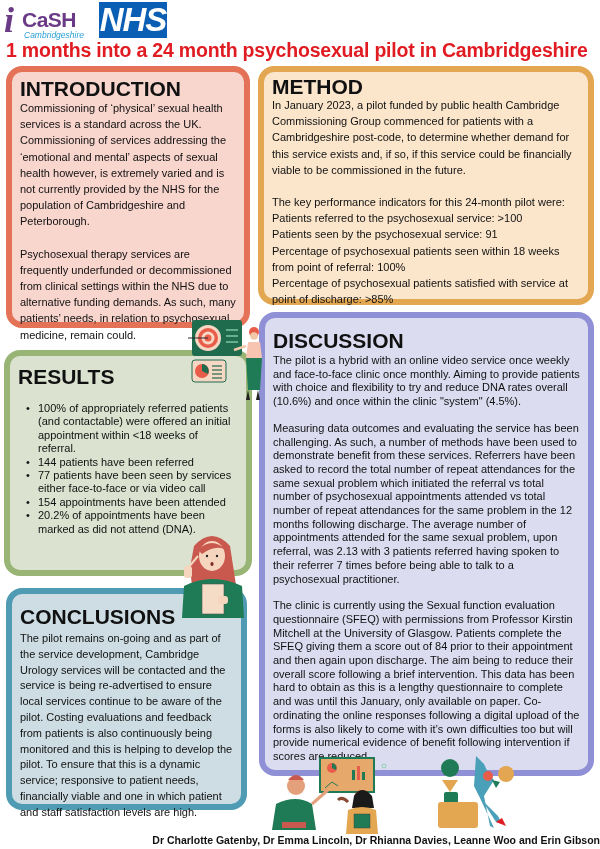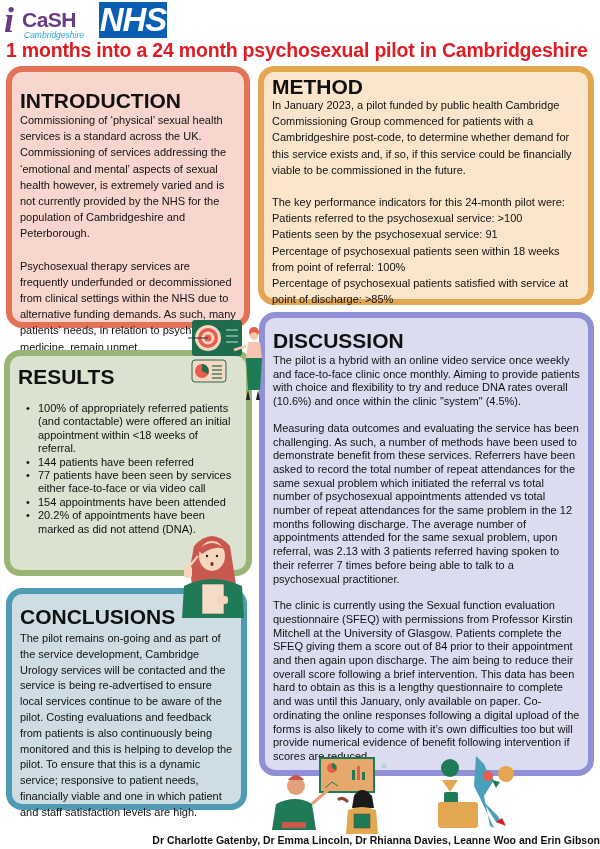--- a/index.html
+++ b/index.html
@@ -12,21 +12,21 @@
   .icash-sub { position:absolute; left:20px; top:28px; font-size:8.5px; font-style:italic; color:#2a9fd6; }
   .logo-nhs { left:99px; top:2px; width:68px; height:36px; background:#0a5eb4; color:#fff; font-weight:bold; font-style:italic;
               font-size:33px; line-height:36px; text-align:center; letter-spacing:-1px; }
   .title { left:6px; top:39px; width:590px; font-size:19.5px; font-weight:bold; color:#e11b22; white-space:nowrap; letter-spacing:-0.2px; }
 
   .panel { position:absolute; border-style:solid; border-width:6px; border-radius:16px; box-sizing:border-box; }
   .panel h2 { margin:0; font-size:21px; font-weight:bold; line-height:22px; color:#111; }
   .panel p { margin:0; font-size:11px; line-height:16.2px; }
   .panel p + p { margin-top:16px; }
 
-  #intro { left:6px; top:66px; width:244px; height:262px; background:#f8d5cd; border-color:#e47256; padding:18px 8px 0 8px; }
+  #intro { left:6px; top:66px; width:244px; height:262px; background:#f8d5cd; border-color:#e47256; padding:6px 8px 0 8px; }
   #method { left:258px; top:66px; width:336px; height:239px; background:#fbe6cc; border-color:#e3a752; padding:5px 8px 0 8px; }
   #method h2 { font-size:21px; line-height:20px; }
   #results { left:4px; top:350px; width:248px; height:226px; background:#dbe3d0; border-color:#99b576; padding:6px 8px 0 8px; }
   #results h2 { margin-top:4px; margin-bottom:14px; }
   #results ul { margin:0; padding:0 0 0 12px; font-size:11px; line-height:13.4px; list-style:none; }
   #results li { position:relative; padding-left:8px; }
   #results li::before { content:"\2022"; position:absolute; left:-4px; top:0; }
   #discussion { left:259px; top:312px; width:335px; height:464px; background:#dcdcf1; border-color:#8f90d6; padding:8px 8px 0 8px; }
   #discussion h2 { margin-top:4px; margin-bottom:2px; }
   #discussion p { font-size:11px; line-height:13.7px; }
@@ -46,21 +46,21 @@
   <span class="icash-i">i</span>
   <span class="icash-text">CaSH</span>
   <span class="icash-sub">Cambridgeshire</span>
 </div>
 <div class="abs logo-nhs">NHS</div>
 <div class="abs title">1 months into a 24 month psychosexual pilot in Cambridgeshire</div>
 
 <section class="panel" id="intro">
   <h2>INTRODUCTION</h2>
   <p>Commissioning of ‘physical’ sexual health services is a standard across the UK. Commissioning of services addressing the ‘emotional and mental’ aspects of sexual health however, is extremely varied and is not currently provided by the NHS for the population of Cambridgeshire and Peterborough.</p>
-  <p>Psychosexual therapy services are frequently underfunded or decommissioned from clinical settings within the NHS due to alternative funding demands. As such, many patients’ needs, in relation to psychosexual medicine, remain unmet.</p>
+  <p>Psychosexual therapy services are frequently underfunded or decommissioned from clinical settings within the NHS due to alternative funding demands. As such, many patients’ needs, in relation to psychosexual medicine, remain could.</p>
 </section>
 
 <section class="panel" id="method">
   <h2>METHOD</h2>
   <p>In January 2023, a pilot funded by public health Cambridge Commissioning Group commenced for patients with a Cambridgeshire post-code, to determine whether demand for this service exists and, if so, if this service could be financially viable to be commissioned in the future.</p>
   <p>The key performance indicators for this 24-month pilot were:</p>
   <p style="margin-top:0">Patients referred to the psychosexual service: &gt;100</p>
   <p style="margin-top:0">Patients seen by the psychosexual service: 91</p>
   <p style="margin-top:0">Percentage of psychosexual patients seen within 18 weeks from point of referral: 100%</p>
   <p style="margin-top:0">Percentage of psychosexual patients satisfied with service at point of discharge: &gt;85%</p>

